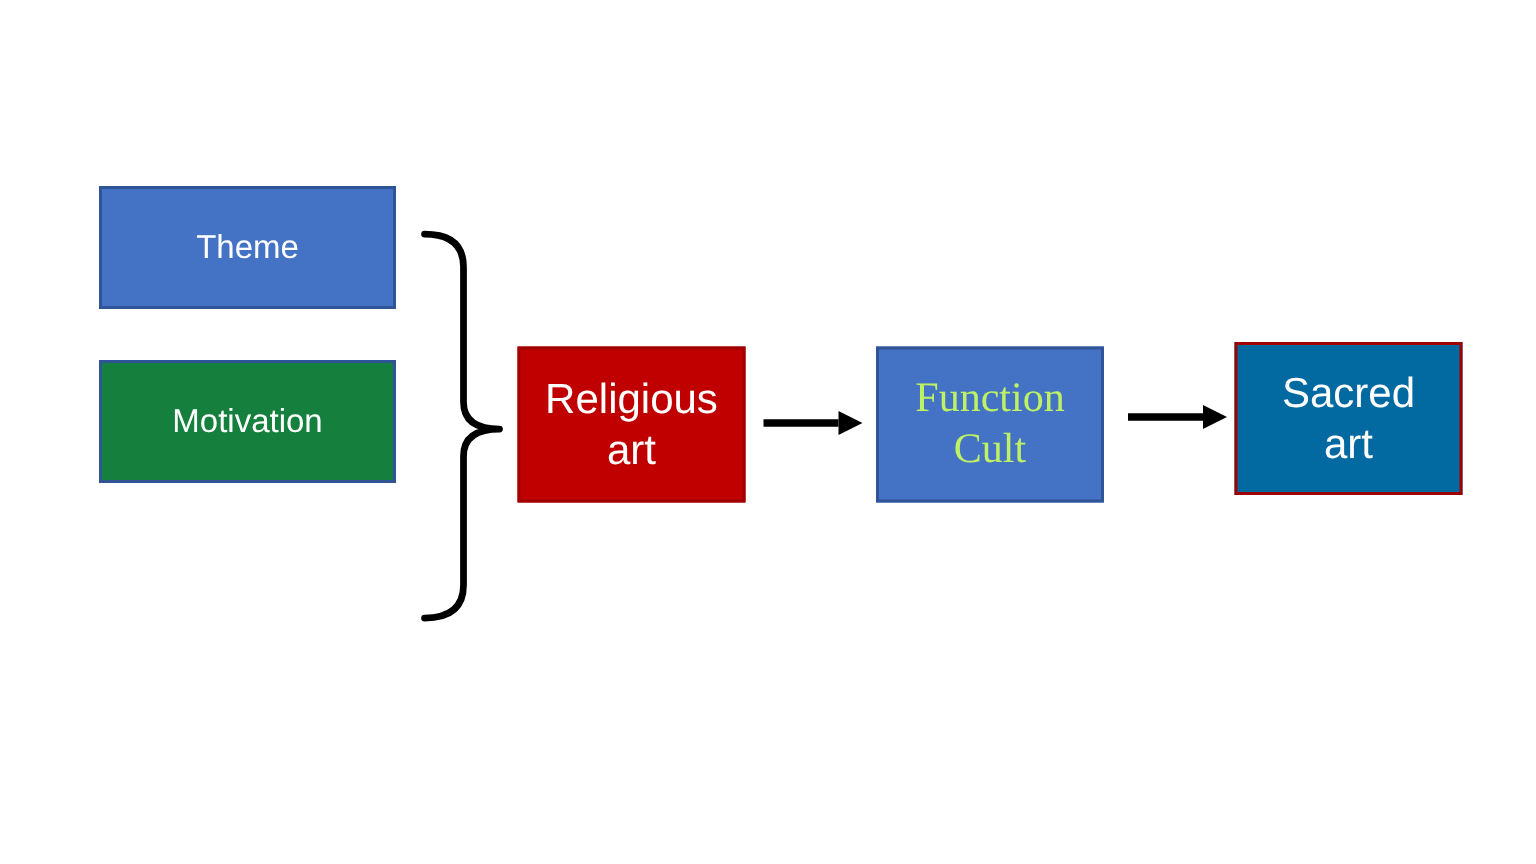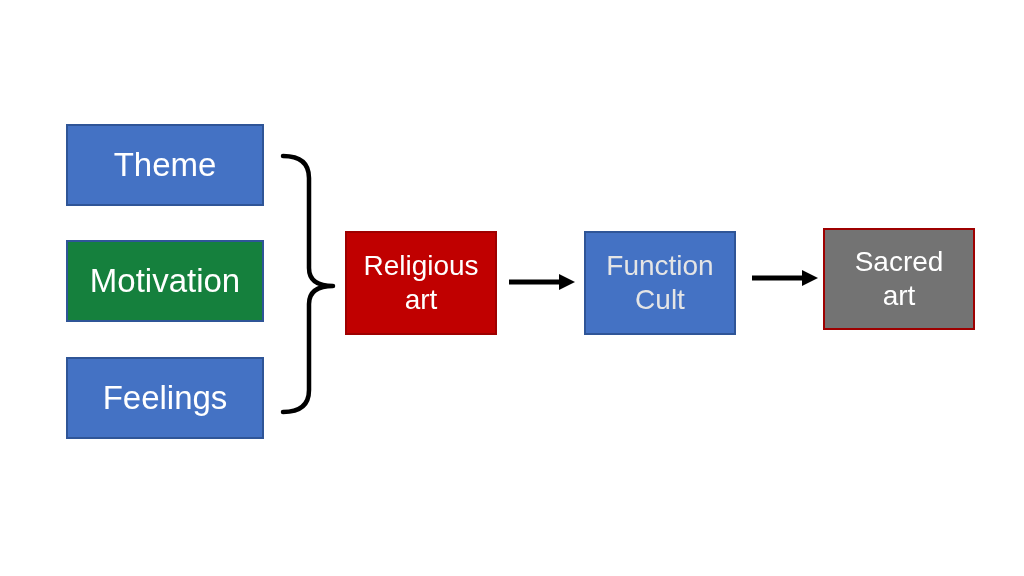--- a/index.html
+++ b/index.html
@@ -24,21 +24,21 @@
     color: #ffffff;
     white-space: pre-line;
     box-sizing: border-box;
     border: 2px solid transparent;
     line-height: 1.22;
   }
   .input-box {
     left: 66px;
     width: 198px;
     height: 82px;
-    font-size: 33px;
+    font-size: 22px;
   }
   .flow-box {
     width: 152px;
     height: 104px;
     font-size: 28px;
   }
   #box-theme      { top: 124px; }
   #box-motivation { top: 240px; }
   #box-feelings   { top: 357px; }
   #box-religious  { left: 345px; top: 231px; }
@@ -51,38 +51,37 @@
 </style>
 </head>
 <body>
 
 <div class="canvas">
 
   <div class="shape input-box" id="box-theme" style="background-color: rgb(68, 114, 196); border-color: rgb(47, 85, 151); color: rgb(255, 255, 255);">Theme</div>
 
   <div class="shape input-box" id="box-motivation" style="background-color: #15803d; border-color: rgb(47, 85, 151); color: rgb(255, 255, 255);">Motivation</div>
 
-  <div class="shape input-box" id="box-feelings" style="background-color: rgb(68, 114, 196); border-color: rgb(47, 85, 151); color: rgb(255, 255, 255);">Feelings</div>
 
   <svg class="connector-svg" id="brace" width="66" height="276" viewBox="0 0 66 276">
     <path d="M 8 10 Q 34 10 34 32 L 34 122 Q 34 140 58 140 Q 34 140 34 158 L 34 244 Q 34 266 8 266" fill="none" stroke-width="4.5" stroke-linecap="round" stroke-linejoin="round" stroke="#000000"></path>
   </svg>
 
   <div class="shape flow-box" id="box-religious" style="background-color: rgb(192, 0, 0); border-color: rgb(158, 0, 0); color: rgb(255, 255, 255);">Religious
 art</div>
 
   <svg class="connector-svg" id="arrow1" width="75" height="24" viewBox="0 0 75 24">
     <line x1="4" y1="12" x2="54" y2="12" stroke-width="5" stroke="#000000"></line>
     <polygon points="54,4 70,12 54,20" fill="#000000"></polygon>
   </svg>
 
-  <div class="shape flow-box" id="box-function" style="background-color: rgb(68, 114, 196); border-color: rgb(47, 85, 151); color: #e5e5e5;">Function
+  <div class="shape flow-box" id="box-function" style="background-color: rgb(68, 114, 196); border-color: rgb(47, 85, 151); color: #bef264; font-family: Liberation Serif, serif;">Function
 Cult</div>
 
   <svg class="connector-svg" id="arrow2" width="75" height="24" viewBox="0 0 75 24">
     <line x1="4" y1="12" x2="54" y2="12" stroke-width="5" stroke="#000000"></line>
     <polygon points="54,4 70,12 54,20" fill="#000000"></polygon>
   </svg>
 
-  <div class="shape flow-box" id="box-sacred" style="background-color: #737373; border-color: rgb(158, 0, 0); color: rgb(255, 255, 255);">Sacred
+  <div class="shape flow-box" id="box-sacred" style="background-color: #0369a1; border-color: rgb(158, 0, 0); color: rgb(255, 255, 255);">Sacred
 art</div>
 
 </div>
 
 </body></html>

